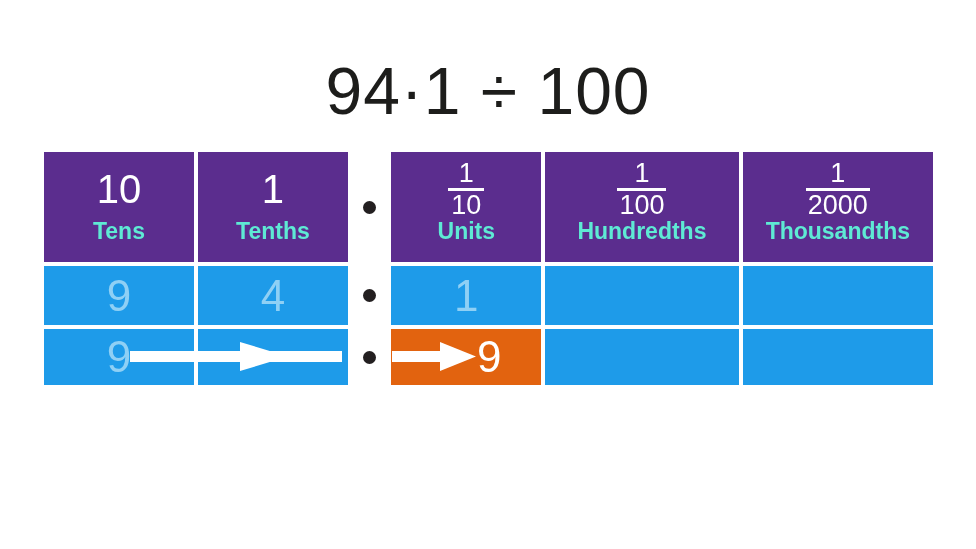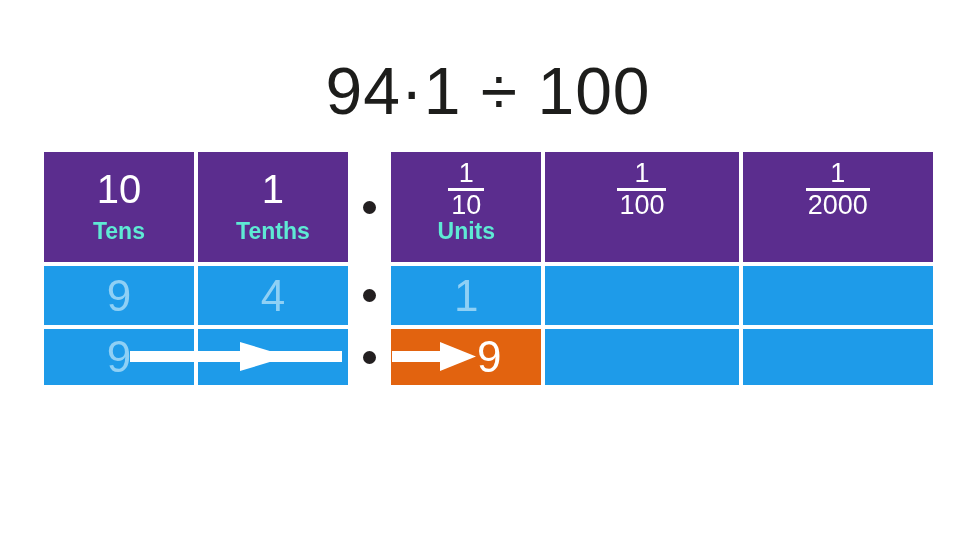--- a/index.html
+++ b/index.html
@@ -203,34 +203,36 @@
 
     <div class="cell purple col-hundredths">
       <div class="hdr-inner">
         <div class="hdr-value">
           <span class="frac">
             <span class="num">1</span>
             <span class="bar"></span>
             <span class="den">100</span>
           </span>
         </div>
+        <div class="hdr-label">Hundredths</div>
       </div>
     </div>
 
     <div class="sep"></div>
 
     <div class="cell purple col-thousandths">
       <div class="hdr-inner">
         <div class="hdr-value">
           <span class="frac">
             <span class="num">1</span>
             <span class="bar"></span>
             <span class="den">2000</span>
           </span>
         </div>
+        <div class="hdr-label">Thousandths</div>
       </div>
     </div>
   </div>
 
   <div class="row" id="row-digits">
 
     <div class="cell blue col-tens">
       <div class="digit digit-faded">9</div>
     </div>
 

